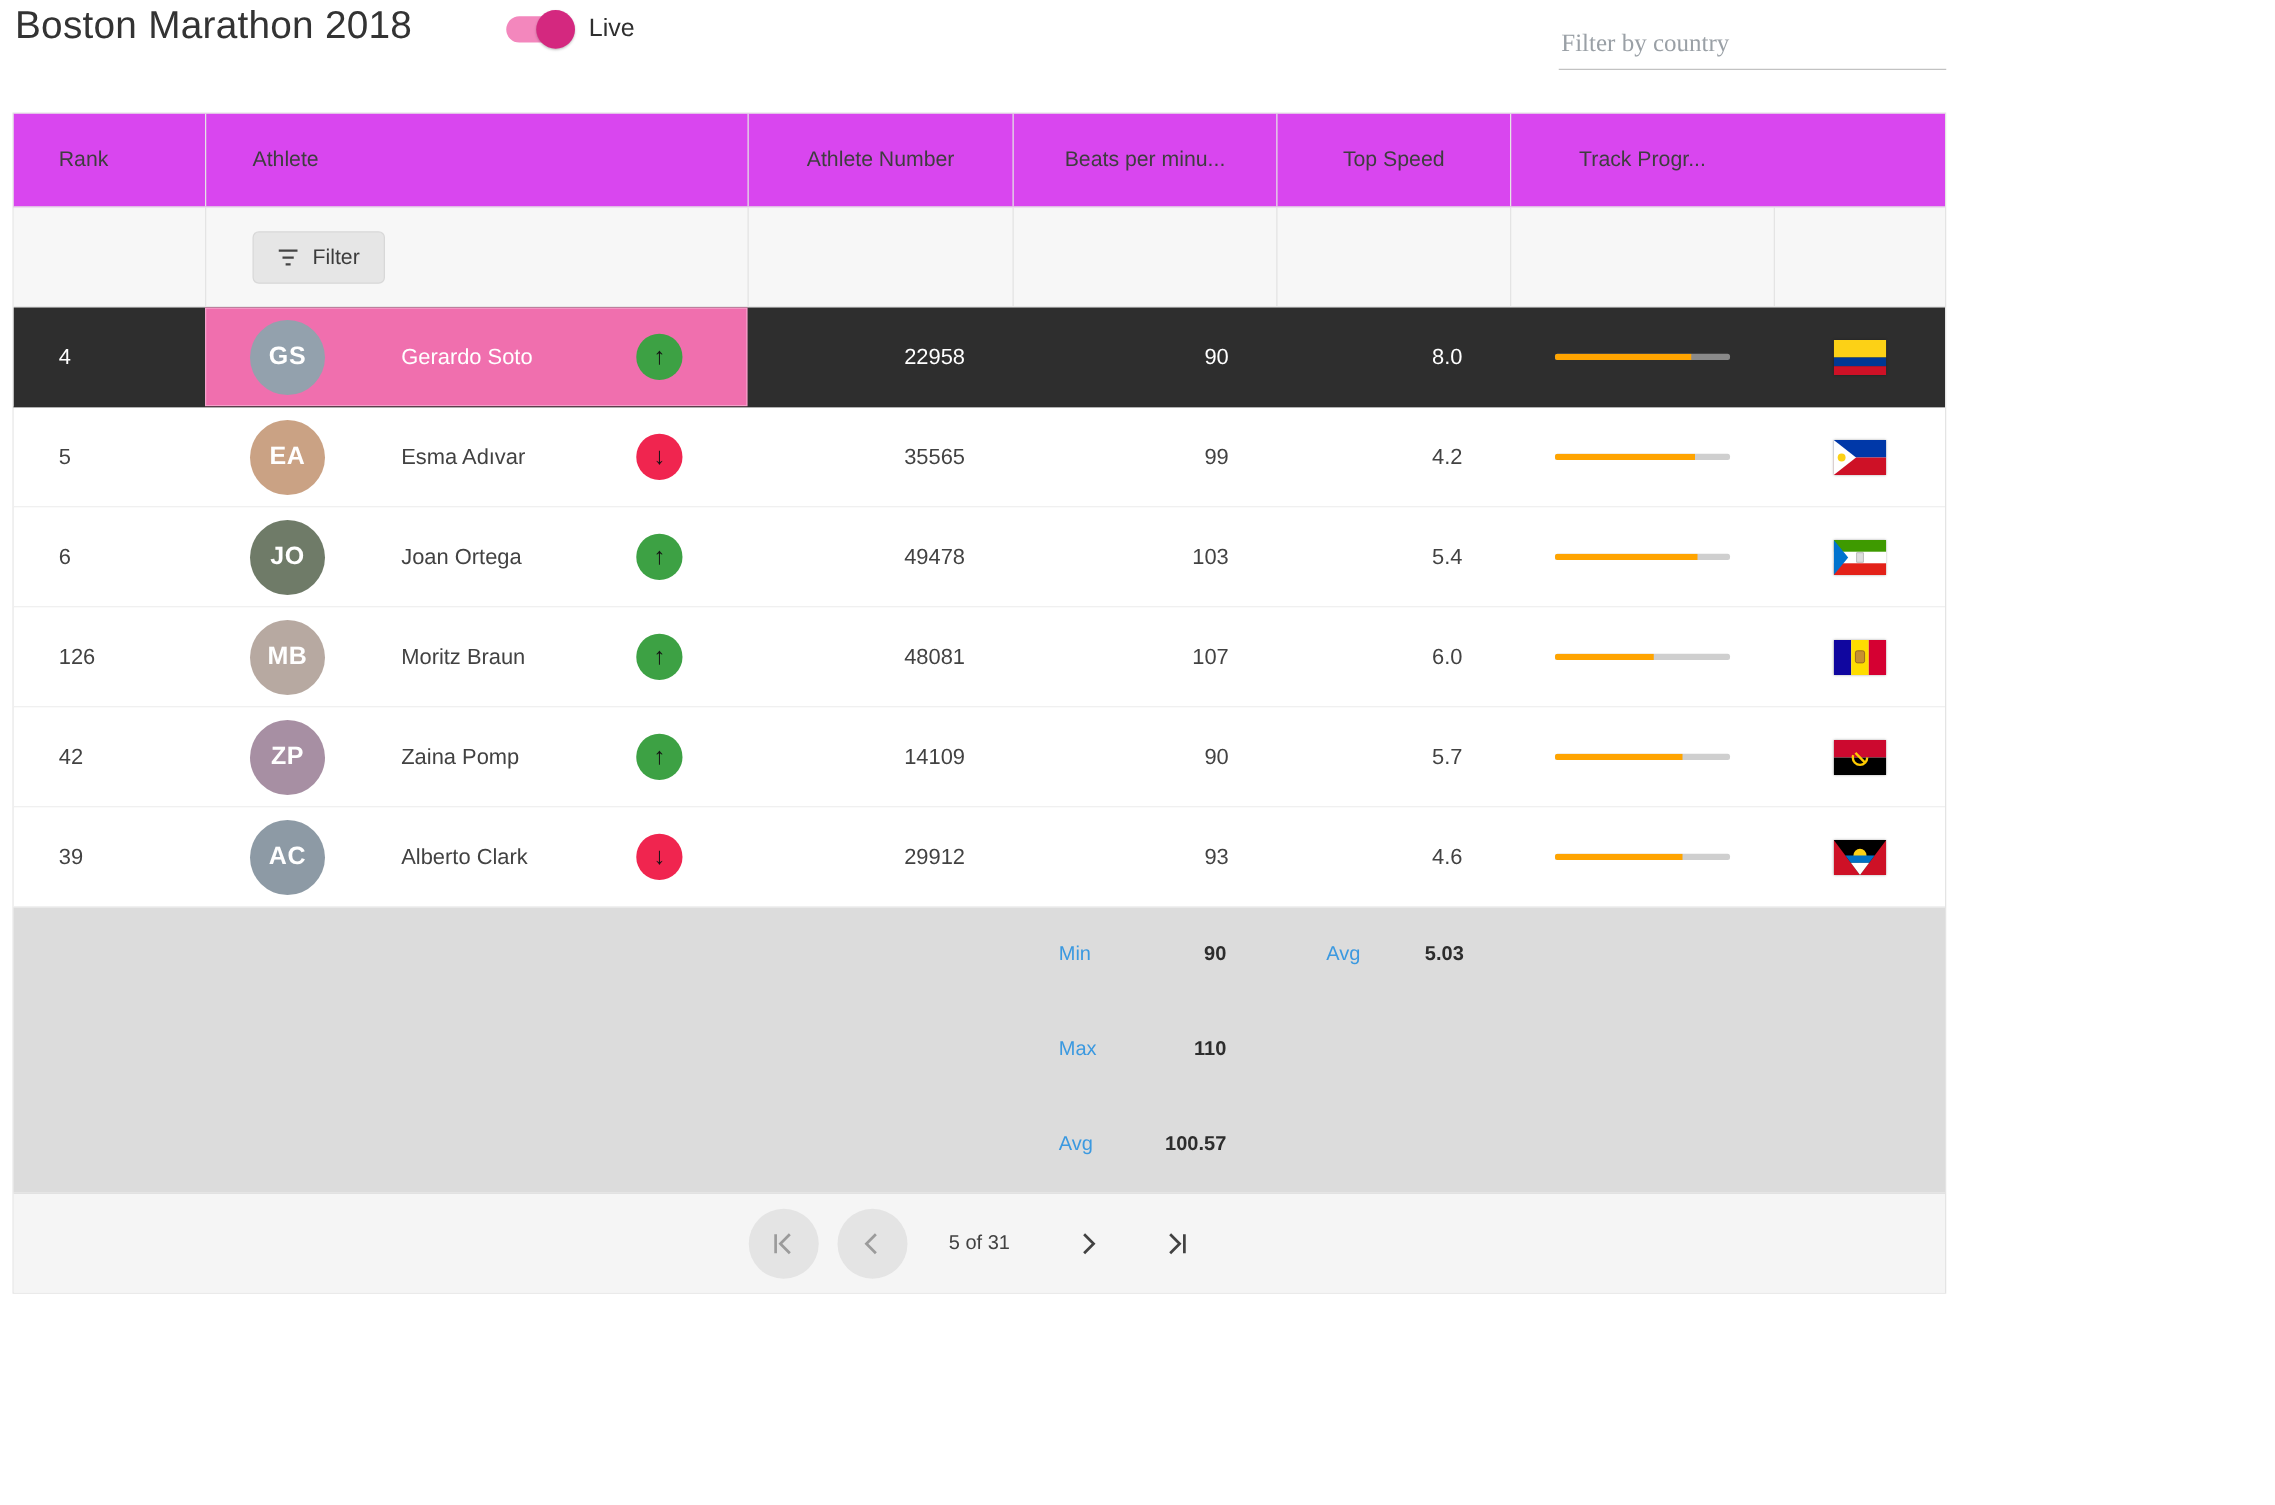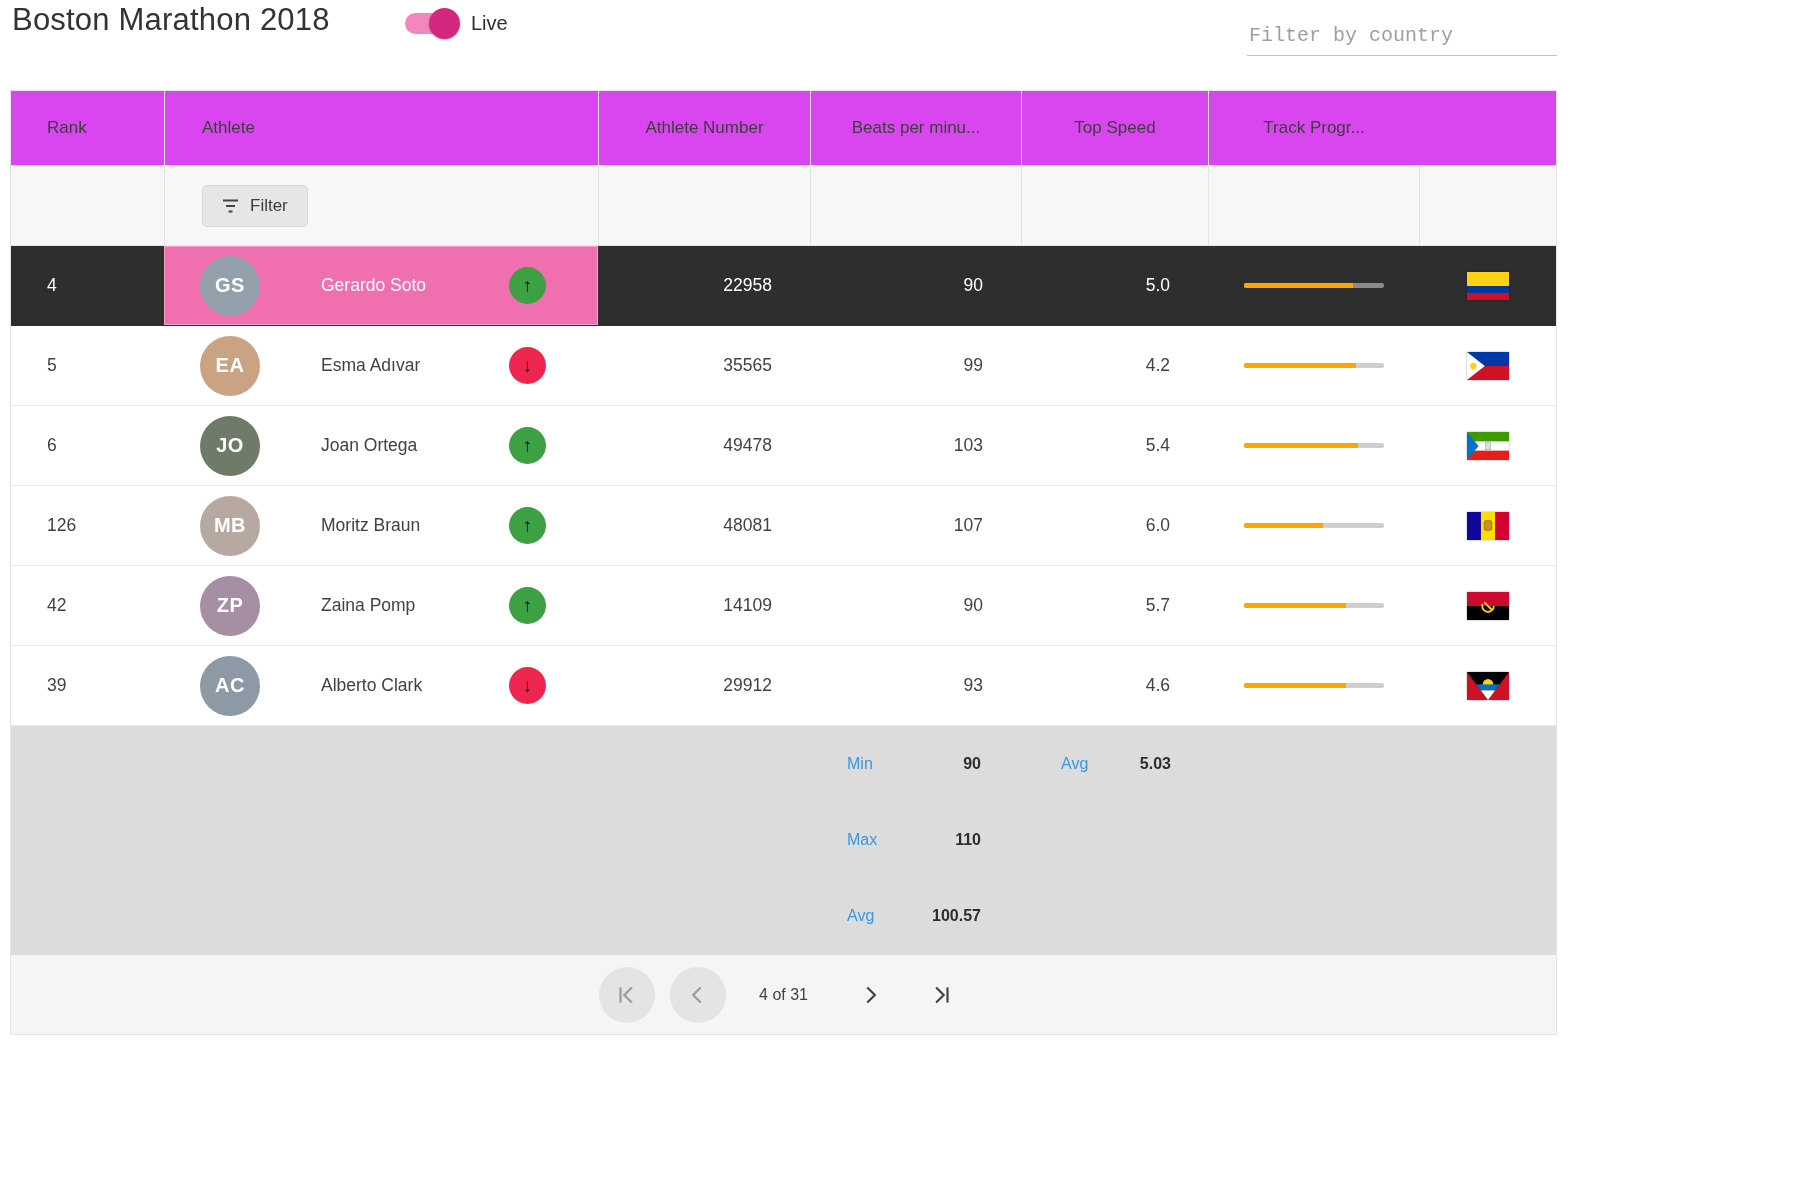--- a/index.html
+++ b/index.html
@@ -13,21 +13,21 @@
     width:1820px;height:1204px;position:relative;background:#fff;
     font-family:"Liberation Sans",sans-serif;color:#424242;overflow:hidden;
   }
   
   .topbar{position:relative;height:90px}
   .page-title{position:absolute;left:12px;top:2px;margin:0;font-size:31px;font-weight:500;color:#333;letter-spacing:.2px}
   .live-group{position:absolute;left:405px;top:12px;display:flex;align-items:center;gap:14px}
   .switch{position:relative;width:52px;height:21px;border-radius:11px;background:var(--pink-track);display:inline-block;cursor:pointer}
   .switch .knob{position:absolute;right:-3px;top:-5px;width:31px;height:31px;border-radius:50%;background:var(--accent-pink);box-shadow:0 1px 2px rgba(0,0,0,.25)}
   .live-label{font-size:20px;color:#2f2f2f}
-  .country-filter{position:absolute;left:1247px;top:16px;width:310px;height:40px;border:none;border-bottom:1px solid #c2c2c2;outline:none;font-size:20px;color:#424242;background:transparent;padding:0 2px;font-family:Liberation Mono, monospace}
+  .country-filter{position:absolute;left:1247px;top:16px;width:310px;height:40px;border:none;border-bottom:1px solid #c2c2c2;outline:none;font-size:20px;color:#424242;background:transparent;padding:0 2px;font-family:Liberation Serif, serif}
   .country-filter::placeholder{color:#9aa0a6}
   
   .grid{position:absolute;left:10px;top:90px;width:1547px;border:1px solid #e4e4e4;background:#fff}
   .cell{display:flex;align-items:center}
   .c-rank{width:153px;padding-left:36px}
   .c-athlete{width:434px}
   .c-number{width:212px}
   .c-bpm{width:211px}
   .c-speed{width:187px}
   .c-progress{width:211px;justify-content:center}
@@ -128,21 +128,21 @@
   <div id="grid-body">
       <div class="row selected">
     <div class="cell c-rank">4</div>
     <div class="cell c-athlete">
       <span class="avatar" style="background: rgb(147, 161, 173);">GS</span>
       <span class="athlete-name">Gerardo Soto</span>
       <span class="trend up">↑</span>
     </div>
     <div class="cell c-number num">22958</div>
     <div class="cell c-bpm num">90</div>
-    <div class="cell c-speed num">5.0</div>
+    <div class="cell c-speed num">8.0</div>
     <div class="cell c-progress">
       <span class="pbar">
             <span class="pfill" style="width: 78%;"></span>
           </span>
     </div>
     <div class="cell c-country">
       <span class="flag" title="Colombia">
             <svg viewBox="0 0 40 26" width="42" height="28" preserveAspectRatio="none">
               <rect width="40" height="13" fill="#FCD116"></rect>
               <rect y="13" width="40" height="6.5" fill="#003893"></rect>
@@ -345,21 +345,21 @@
       <svg width="26" height="26" viewBox="0 0 24 24">
           <path d="M16.5 5 L9.5 12 L16.5 19" fill="none" stroke="currentColor" stroke-width="2"></path>
           <line x1="6" y1="5" x2="6" y2="19" stroke="currentColor" stroke-width="2"></line>
         </svg>
     </button>
     <button class="pbtn disabled">
       <svg width="26" height="26" viewBox="0 0 24 24">
           <path d="M14.5 5 L7.5 12 L14.5 19" fill="none" stroke="currentColor" stroke-width="2"></path>
         </svg>
     </button>
-    <span class="pinfo">4 of 31</span>
+    <span class="pinfo">5 of 31</span>
     <button class="pbtn">
       <svg width="26" height="26" viewBox="0 0 24 24">
           <path d="M9.5 5 L16.5 12 L9.5 19" fill="none" stroke="currentColor" stroke-width="2"></path>
         </svg>
     </button>
     <button class="pbtn">
       <svg width="26" height="26" viewBox="0 0 24 24">
           <path d="M7.5 5 L14.5 12 L7.5 19" fill="none" stroke="currentColor" stroke-width="2"></path>
           <line x1="18" y1="5" x2="18" y2="19" stroke="currentColor" stroke-width="2"></line>
         </svg>

